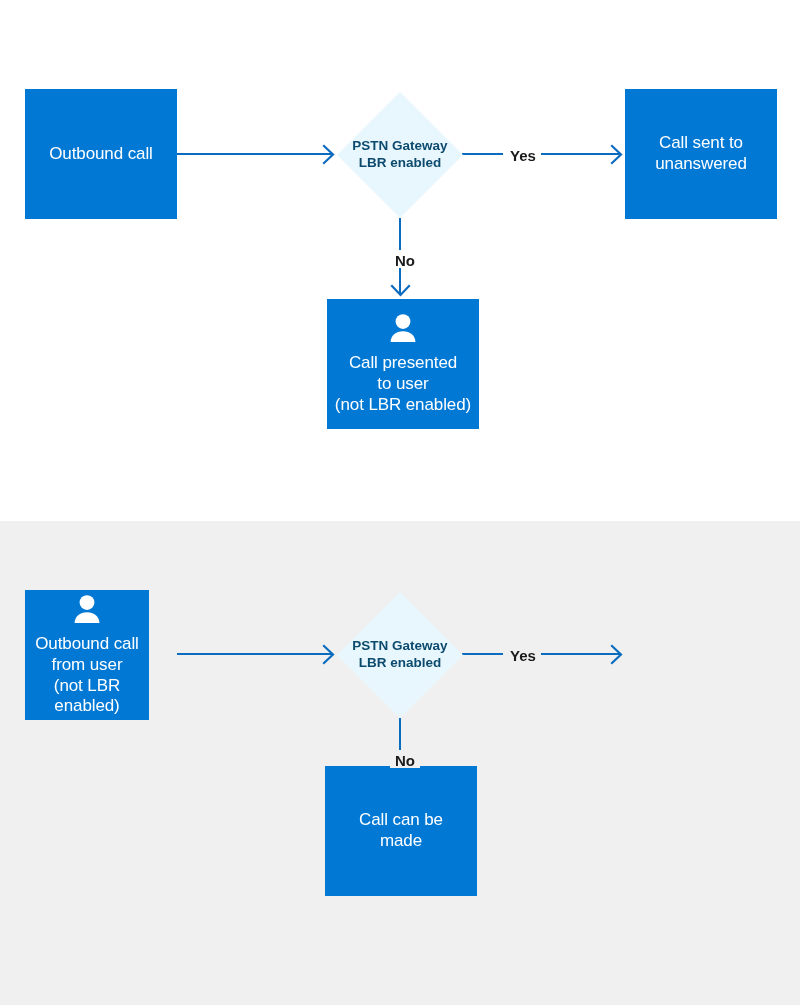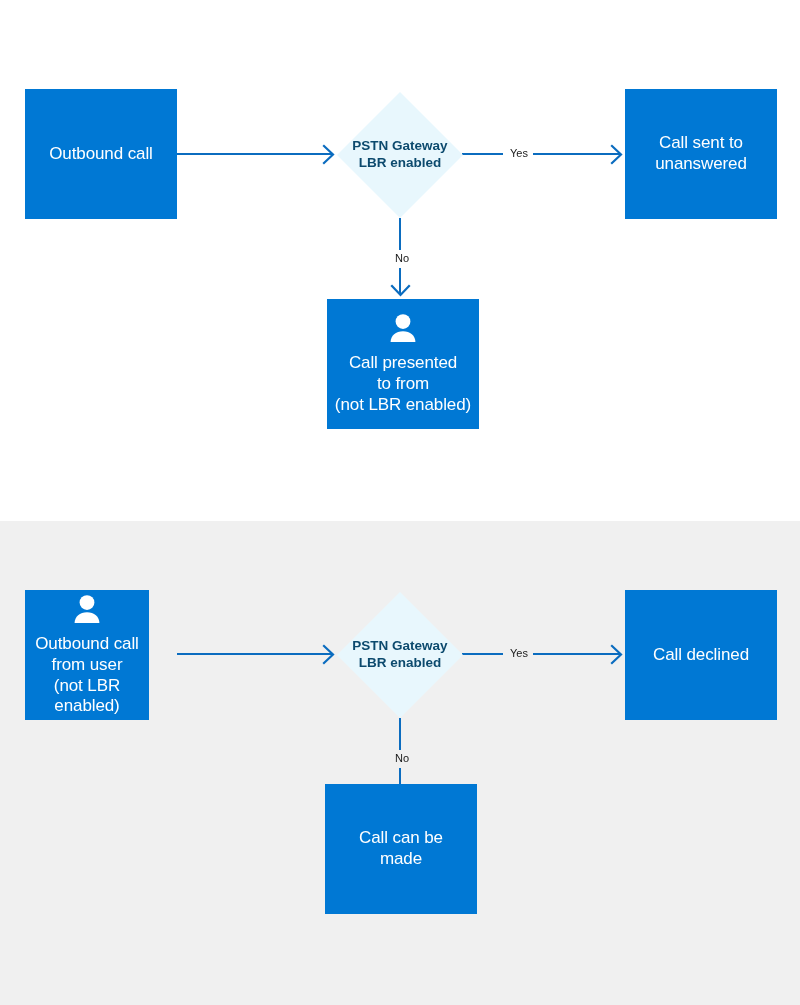--- a/index.html
+++ b/index.html
@@ -103,22 +103,22 @@
     stroke-width: 2.2;
     fill: none;
     stroke-linecap: square;
     stroke-linejoin: miter;
   }
 
   
   .edge-label {
     position: absolute;
     color: #1a1a1a;
-    font-size: 11px;
-    font-weight: 400;
+    font-size: 15px;
+    font-weight: 700;
     background: transparent;
     padding: 0 5px;
     line-height: 1;
     white-space: nowrap;
   }
   .edge-label.on-white { background: #ffffff; }
   .edge-label.on-gray  { background: #f0f0f0; }
 </style>
 </head>
 <body>
@@ -169,21 +169,21 @@
     <span class="node-label">Call sent to
 unanswered</span>
   </div>
 
   <div class="node-box" style="left:327px; top:299px; width:152px; height:130px;">
     <svg class="person-icon" width="34" height="34" viewBox="0 0 34 34">
       <circle cx="17" cy="9.6" r="7.4" fill="#ffffff"></circle>
       <path d="M17 19.2 C 9.9 19.2 4.6 23.6 4.6 30.0 L 29.4 30.0 C 29.4 23.6 24.1 19.2 17 19.2 Z" fill="#ffffff"></path>
     </svg>
     <span class="node-label">Call presented
-to from
+to user
 (not LBR enabled)</span>
   </div>
 
   <div class="edge-label on-white" style="left:505px; top:148px;">Yes</div>
   <div class="edge-label on-white" style="left:390px; top:253px;">No</div>
 
   <div class="node-box" style="left:25px; top:590px; width:124px; height:130px;">
     <svg class="person-icon" width="34" height="34" viewBox="0 0 34 34">
       <circle cx="17" cy="9.6" r="7.4" fill="#ffffff"></circle>
       <path d="M17 19.2 C 9.9 19.2 4.6 23.6 4.6 30.0 L 29.4 30.0 C 29.4 23.6 24.1 19.2 17 19.2 Z" fill="#ffffff"></path>
@@ -194,25 +194,22 @@
   </div>
 
   <div class="diamond-wrap" style="left:337px; top:592px; width:126px; height:126px;">
     <svg width="126" height="126" viewBox="0 0 126 126">
       <polygon points="63,0 126,63 63,126 0,63" fill="#e8f7fd"></polygon>
     </svg>
     <div class="diamond-text">PSTN Gateway
 LBR enabled</div>
   </div>
 
-  <div class="node-box" style="left:625px; top:590px; width:152px; height:130px;">
-    <span class="node-label">Call declined</span>
-  </div>
-
-  <div class="node-box" style="left:325px; top:784px; width:152px; height:130px;">
+
+  <div class="node-box" style="left:325px; top:766px; width:152px; height:130px;">
     <span class="node-label">Call can be
 made</span>
   </div>
 
   <div class="edge-label on-gray" style="left:505px; top:648px;">Yes</div>
   <div class="edge-label on-gray" style="left:390px; top:753px;">No</div>
 
 </div>
 
 </body></html>

